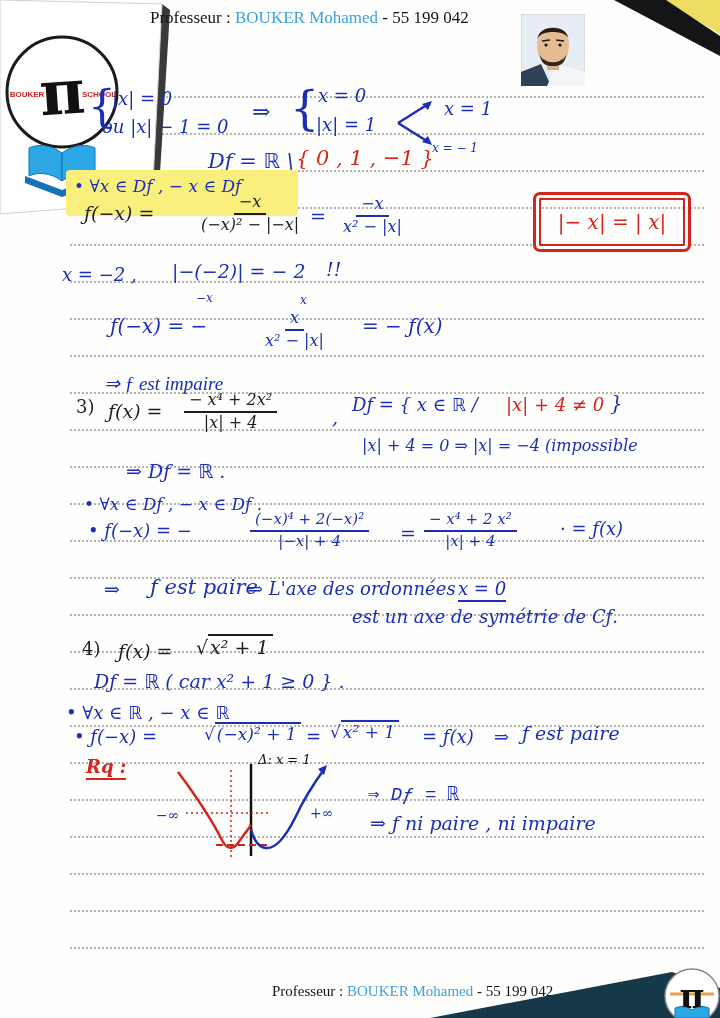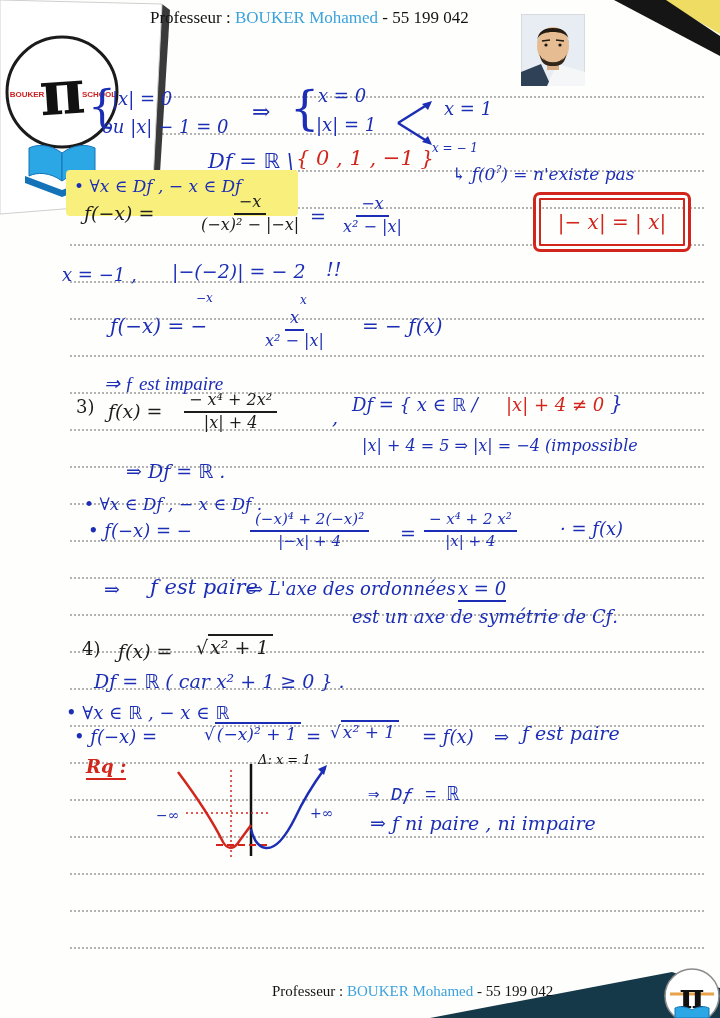--- a/index.html
+++ b/index.html
@@ -109,23 +109,20 @@
     <polygon points="40,5 30,8 36,14" fill="#1c2eb5"></polygon>
     <line x1="6" y1="27" x2="38" y2="47" stroke="#1c2eb5" stroke-width="2.5"></line>
     <polygon points="40,49 30,46 36,40" fill="#1c2eb5"></polygon>
   </svg>
   <div class="ink blue" style="left:444px;top:100px;font-size:18px;">x = 1</div>
   <div class="ink blue" style="left:432px;top:142px;font-size:12px;">x = − 1</div>
 
   <div class="ink blue" style="left:208px;top:150px;font-size:21px;">Dƒ = ℝ \</div>
   <div class="ink red" style="left:296px;top:147px;font-size:21px;">{ 0 , 1 , −1 }</div>
 
-  <div class="ink blue" style="left:452px;top:164px;font-size:17px;">
-    <span>↳ ƒ(0</span><sup class="q">?</sup><span>) = n'existe pas</span>
-  </div>
 
   <div class="hl-rect" style="left:66px;top:170px;width:232px;height:46px;"></div>
   <div class="ink blue" style="left:74px;top:178px;font-size:17px;">• ∀x ∈ Dƒ , − x ∈ Dƒ</div>
 
   <div class="ink blk" style="left:84px;top:204px;font-size:19px;">ƒ(−x) =</div>
   <div class="ink blk" style="left:196px;top:194px;font-size:16px;">
     <span class="fr">
         <span class="fn">−x</span>
         <span class="fd">(−x)² − |−x|</span>
       </span>
@@ -135,21 +132,21 @@
     <span class="fr">
         <span class="fn">−x</span>
         <span class="fd">x² − |x|</span>
       </span>
   </div>
 
   <div class="redbox" style="left:533px;top:192px;width:152px;height:54px;text-align:right;">
     <span class="ink red" style="position:static;font-size:20px;">|− x| = | x|</span>
   </div>
 
-  <div class="ink blue" style="left:62px;top:266px;font-size:18px;">x = −1  ,</div>
+  <div class="ink blue" style="left:62px;top:266px;font-size:18px;">x = −2  ,</div>
   <div class="ink blue" style="left:172px;top:262px;font-size:19px;">|−(−2)| = − 2</div>
   <div class="ink blue" style="left:326px;top:260px;font-size:19px;">!!</div>
   <div class="ink blue" style="left:196px;top:292px;font-size:12px;">−x</div>
   <div class="ink blue" style="left:300px;top:294px;font-size:12px;">x</div>
 
   <div class="ink blue" style="left:110px;top:316px;font-size:20px;">ƒ(−x)  =  −</div>
   <div class="ink blue" style="left:260px;top:310px;font-size:16px;">
     <span class="fr">
         <span class="fn">x</span>
         <span class="fd">x² − |x|</span>
@@ -163,21 +160,21 @@
   <div class="ink blk" style="left:184px;top:392px;font-size:16px;">
     <span class="fr">
         <span class="fn">− x⁴ + 2x²</span>
         <span class="fd">|x| + 4</span>
       </span>
   </div>
   <div class="ink blue" style="left:332px;top:408px;font-size:19px;">,</div>
   <div class="ink blue" style="left:352px;top:396px;font-size:18px;">Dƒ = { x ∈ ℝ /</div>
   <div class="ink red" style="left:506px;top:396px;font-size:18px;">|x| + 4 ≠ 0</div>
   <div class="ink blue" style="left:610px;top:393px;font-size:20px;">}</div>
-  <div class="ink blue" style="left:362px;top:438px;font-size:16px;">|x| + 4 = 5  ⇒  |x| = −4 (impossible</div>
+  <div class="ink blue" style="left:362px;top:438px;font-size:16px;">|x| + 4 = 0  ⇒  |x| = −4 (impossible</div>
   <div class="ink blue" style="left:126px;top:462px;font-size:19px;">⇒  Dƒ = ℝ .</div>
   <div class="ink blue" style="left:84px;top:496px;font-size:17px;">• ∀x ∈ Dƒ , − x ∈ Dƒ .</div>
   <div class="ink blue" style="left:88px;top:522px;font-size:18px;">• ƒ(−x)  =  −</div>
   <div class="ink blue" style="left:250px;top:512px;font-size:15px;">
     <span class="fr">
         <span class="fn">(−x)⁴ + 2(−x)²</span>
         <span class="fd">|−x| + 4</span>
       </span>
   </div>
   <div class="ink blue" style="left:400px;top:524px;font-size:19px;">=</div>

